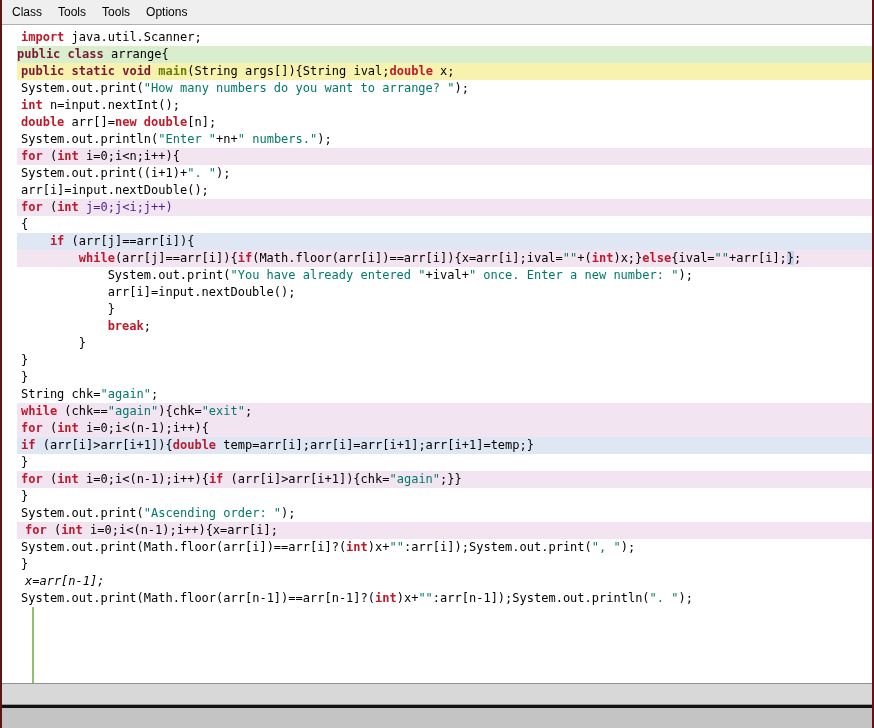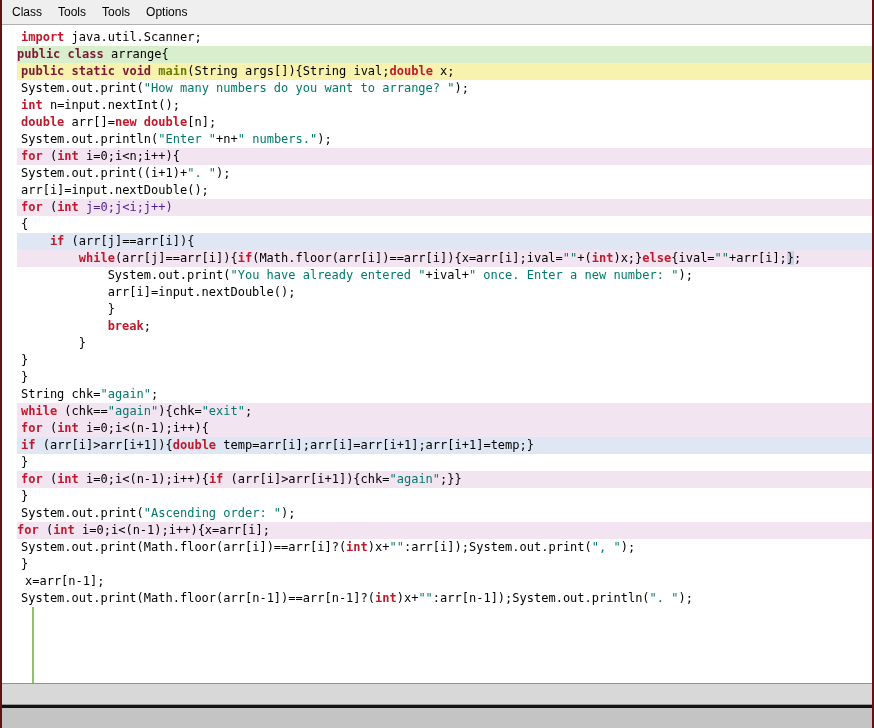--- a/index.html
+++ b/index.html
@@ -62,24 +62,24 @@
         <div class="code-line" style="background: rgb(255, 255, 255); padding-left: 4px;"><span style="color: rgb(0, 0, 0);">}</span></div>
         <div class="code-line" style="background: rgb(255, 255, 255); padding-left: 4px;"><span style="color: rgb(0, 0, 0);">}</span></div>
         <div class="code-line" style="background: rgb(255, 255, 255); padding-left: 4px;"><span style="color: rgb(0, 0, 0); text-align: center;">String chk=</span><span style="color: rgb(0, 121, 107);">"again"</span><span style="color: rgb(0, 0, 0);">;</span></div>
         <div class="code-line" style="background: rgb(242, 228, 241); padding-left: 4px;"><span style="color: rgb(191, 26, 44); font-weight: bold;">while</span><span style="color: rgb(0, 0, 0);"> (chk==</span><span style="color: rgb(0, 121, 107);">"again"</span><span style="color: rgb(0, 0, 0);">){chk=</span><span style="color: rgb(0, 121, 107);">"exit"</span><span style="color: rgb(0, 0, 0);">;</span></div>
         <div class="code-line" style="background: rgb(242, 228, 241); padding-left: 4px;"><span style="color: rgb(191, 26, 44); font-weight: bold;">for</span><span style="color: rgb(0, 0, 0);"> (</span><span style="color: rgb(191, 26, 44); font-weight: bold;">int</span><span style="color: rgb(0, 0, 0);"> i=0;i&lt;(n-1);i++){</span></div>
         <div class="code-line" style="background: rgb(223, 231, 244); padding-left: 4px;"><span style="color: rgb(191, 26, 44); font-weight: bold;">if</span><span style="color: rgb(0, 0, 0);"> (arr[i]&gt;arr[i+1]){</span><span style="color: rgb(191, 26, 44); font-weight: bold;">double</span><span style="color: rgb(0, 0, 0);"> temp=arr[i];arr[i]=arr[i+1];arr[i+1]=temp;}</span></div>
         <div class="code-line" style="background: rgb(255, 255, 255); padding-left: 4px;"><span style="color: rgb(0, 0, 0);">}</span></div>
         <div class="code-line" style="background: rgb(242, 228, 241); padding-left: 4px;"><span style="color: rgb(191, 26, 44); font-weight: bold;">for</span><span style="color: rgb(0, 0, 0);"> (</span><span style="color: rgb(191, 26, 44); font-weight: bold;">int</span><span style="color: rgb(0, 0, 0);"> i=0;i&lt;(n-1);i++){</span><span style="color: rgb(191, 26, 44); font-weight: bold;">if</span><span style="color: rgb(0, 0, 0);"> (arr[i]&gt;arr[i+1]){chk=</span><span style="color: rgb(0, 121, 107);">"again"</span><span style="color: rgb(0, 0, 0);">;}}</span></div>
         <div class="code-line" style="background: rgb(255, 255, 255); padding-left: 4px;"><span style="color: rgb(0, 0, 0);">}</span></div>
         <div class="code-line" style="background: rgb(255, 255, 255); padding-left: 4px;"><span style="color: rgb(0, 0, 0);">System.out.print(</span><span style="color: rgb(0, 121, 107);">"Ascending order: "</span><span style="color: rgb(0, 0, 0);">);</span></div>
-        <div class="code-line" style="background: rgb(242, 228, 241); padding-left: 0;"><span style="color: rgb(191, 26, 44); font-weight: bold;">for</span><span style="color: rgb(0, 0, 0);"> (</span><span style="color: rgb(191, 26, 44); font-weight: bold;">int</span><span style="color: rgb(0, 0, 0);"> i=0;i&lt;(n-1);i++){x=arr[i];</span></div>
+        <div class="code-line" style="background: rgb(242, 228, 241); padding-left: 8px;"><span style="color: rgb(191, 26, 44); font-weight: bold;">for</span><span style="color: rgb(0, 0, 0);"> (</span><span style="color: rgb(191, 26, 44); font-weight: bold;">int</span><span style="color: rgb(0, 0, 0);"> i=0;i&lt;(n-1);i++){x=arr[i];</span></div>
         <div class="code-line" style="background: rgb(255, 255, 255); padding-left: 4px;"><span style="color: rgb(0, 0, 0);">System.out.print(Math.floor(arr[i])==arr[i]?(</span><span style="color: rgb(191, 26, 44); font-weight: bold;">int</span><span style="color: rgb(0, 0, 0);">)x+</span><span style="color: rgb(0, 121, 107);">""</span><span style="color: rgb(0, 0, 0);">:arr[i]);System.out.print(</span><span style="color: rgb(0, 121, 107);">", "</span><span style="color: rgb(0, 0, 0);">);</span></div>
         <div class="code-line" style="background: rgb(255, 255, 255); padding-left: 4px;"><span style="color: rgb(0, 0, 0);">}</span></div>
-        <div class="code-line" style="background: rgb(255, 255, 255); padding-left: 8px;"><span style="color: rgb(0, 0, 0);">x=arr[n-1];</span></div>
+        <div class="code-line" style="background: rgb(255, 255, 255); padding-left: 8px; font-style: italic;"><span style="color: rgb(0, 0, 0);">x=arr[n-1];</span></div>
         <div class="code-line" style="background: rgb(255, 255, 255); padding-left: 4px;"><span style="color: rgb(0, 0, 0);">System.out.print(Math.floor(arr[n-1])==arr[n-1]?(</span><span style="color: rgb(191, 26, 44); font-weight: bold;">int</span><span style="color: rgb(0, 0, 0);">)x+</span><span style="color: rgb(0, 121, 107);">""</span><span style="color: rgb(0, 0, 0);">:arr[n-1]);System.out.println(</span><span style="color: rgb(0, 121, 107);">". "</span><span style="color: rgb(0, 0, 0);">);</span></div>
       </div>
   </div>
   <div class="statusbar">
     <div class="status-panel"></div>
     <div class="window-bottom-edge"></div>
     <div class="status-below"></div>
   </div>
 </div>
 

